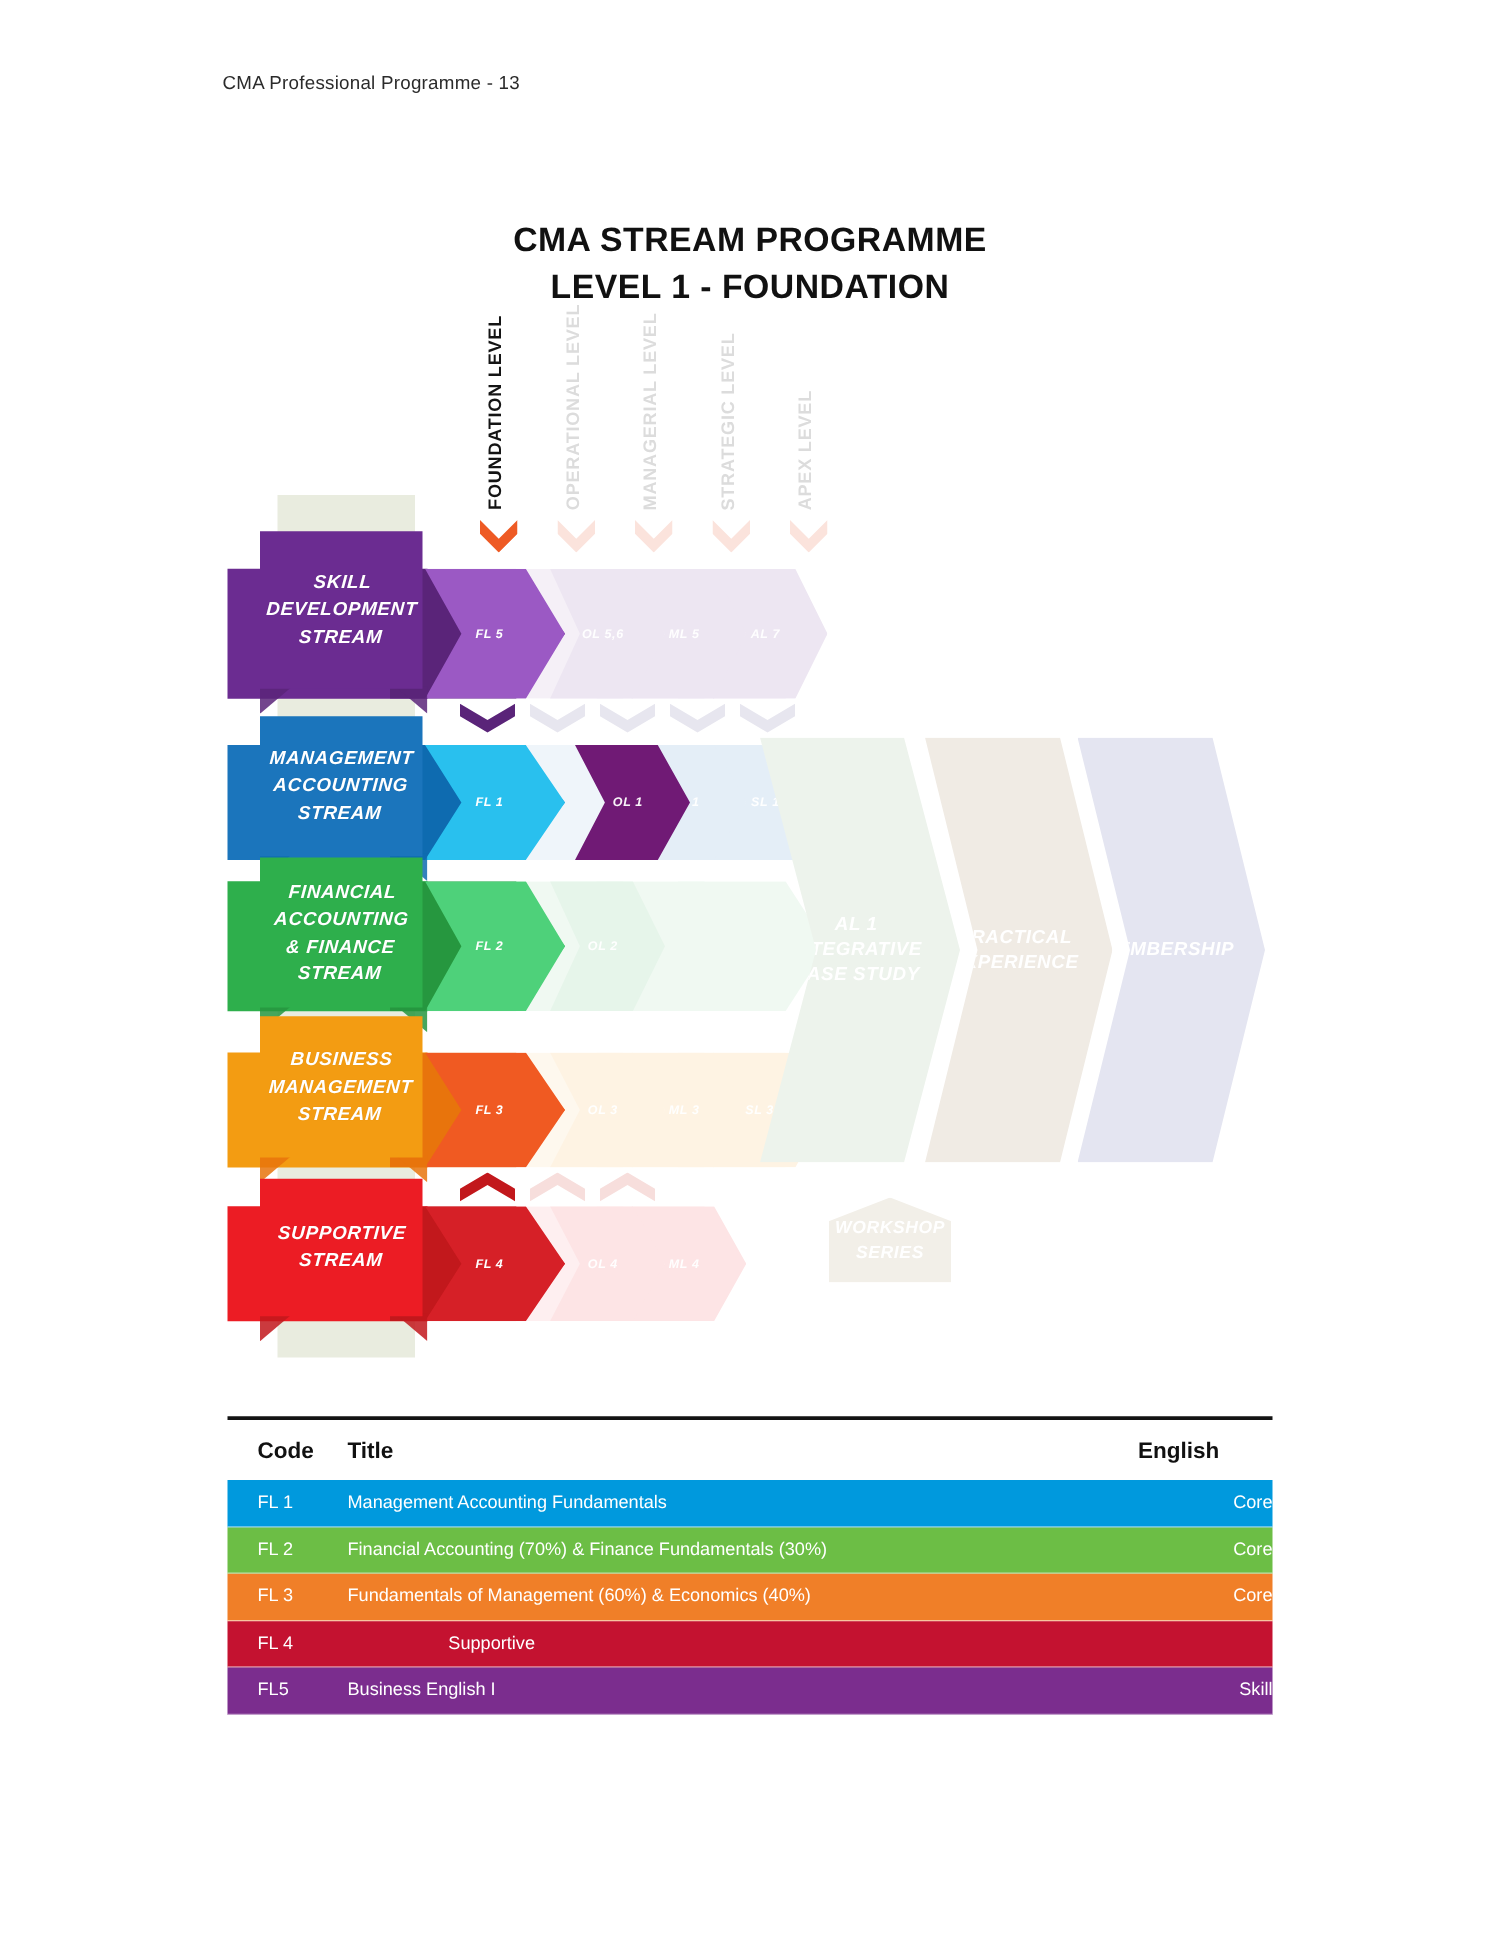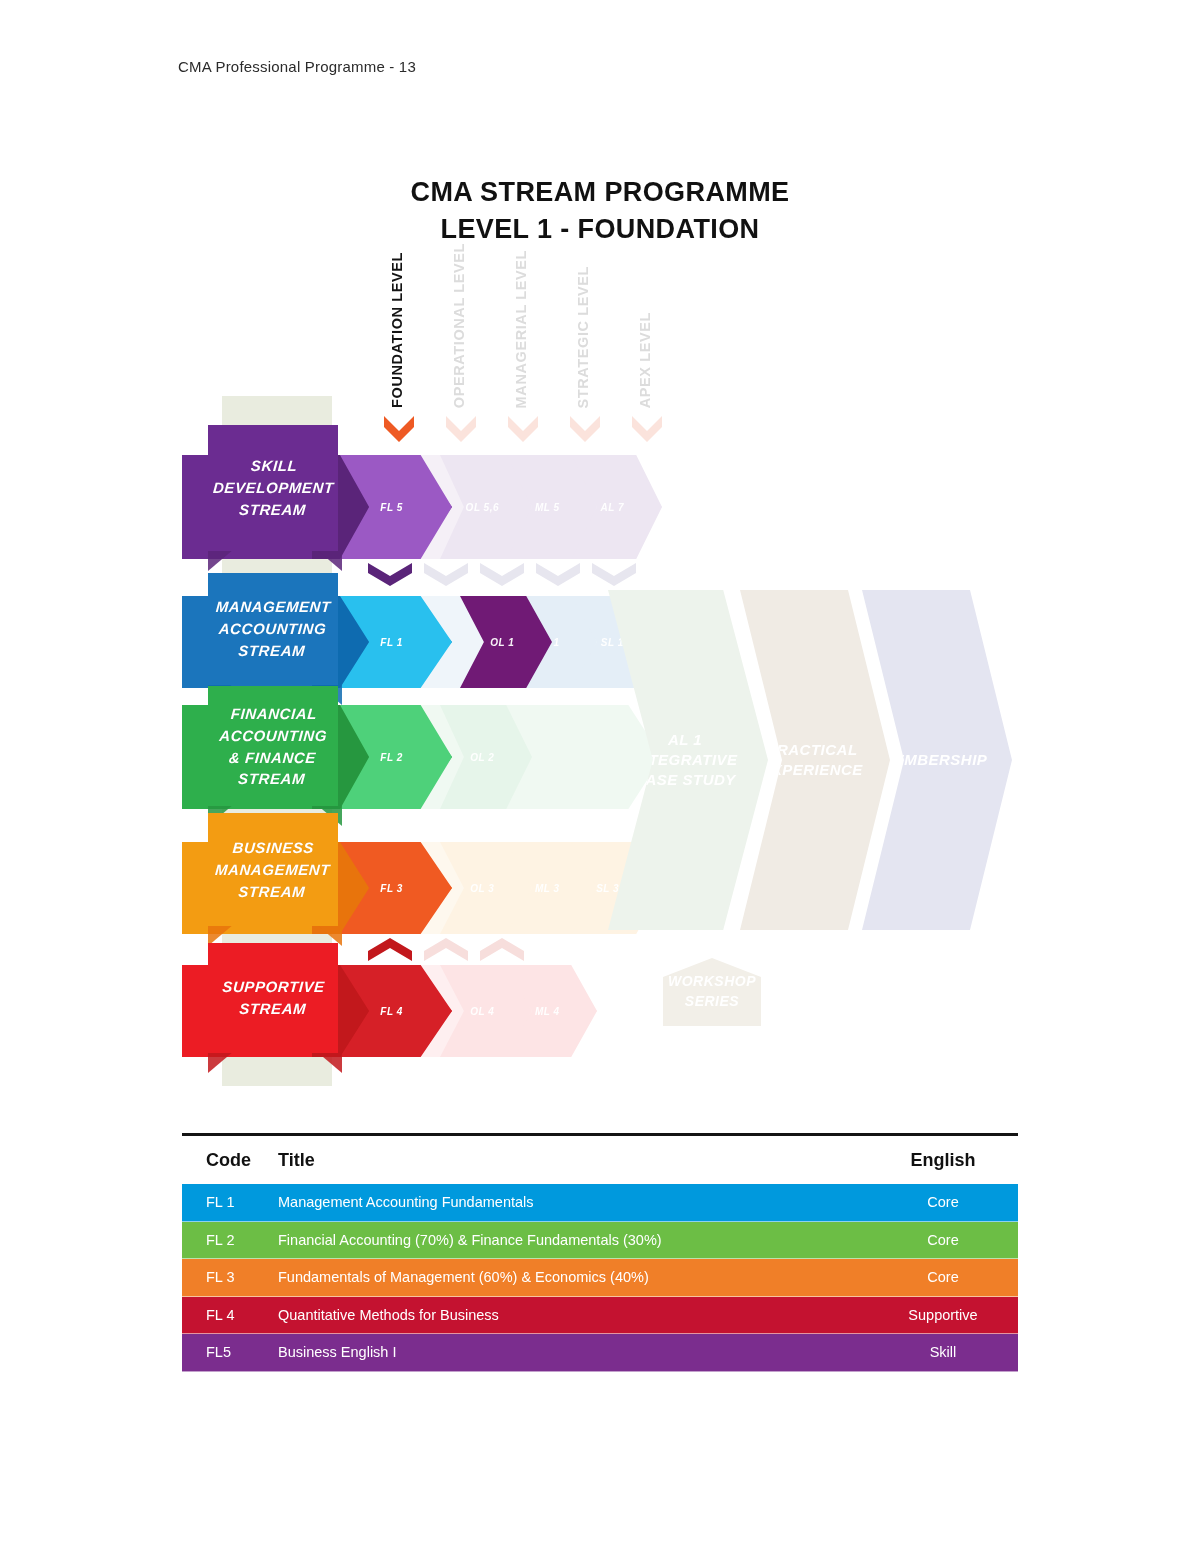--- a/index.html
+++ b/index.html
@@ -128,21 +128,21 @@
     display:flex;align-items:center;height:48px;
     font-size:18px;font-weight:bold;color:#111;
   }
   .t-row{
     display:flex;align-items:center;height:36.5px;
     font-size:14.5px;color:#ffffff;
     border-bottom:1px solid rgba(255,255,255,.55);
   }
   .c-code{width:96px;padding-left:24px;box-sizing:border-box;}
   .c-title{flex:1;}
-  .c-status{width:150px;text-align:center;}
+  .c-status{width:150px;text-align:right;}
   .t-head .c-status{text-align:center;}
 </style>
 </head>
 <body>
 
 <div class="page-header">CMA Professional Programme - 13</div>
 
 <div class="title-block">
   <div class="title-1">CMA STREAM PROGRAMME</div>
   <div class="title-2">LEVEL 1 - FOUNDATION</div>
@@ -425,21 +425,20 @@
         <div class="c-title">Financial Accounting (70%) &amp; Finance Fundamentals (30%)</div>
         <div class="c-status">Core</div>
       </div>
       <div class="t-row" style="background: rgb(240, 127, 40);">
         <div class="c-code">FL 3</div>
         <div class="c-title">Fundamentals of Management (60%) &amp; Economics (40%)</div>
         <div class="c-status">Core</div>
       </div>
       <div class="t-row" style="background: rgb(196, 18, 48);">
         <div class="c-code">FL 4</div>
-        <div class="c-title">Quantitative Methods for Business</div>
         <div class="c-status">Supportive</div>
       </div>
       <div class="t-row" style="background: rgb(123, 45, 142);">
         <div class="c-code">FL5</div>
         <div class="c-title">Business English I</div>
         <div class="c-status">Skill</div>
       </div>
     </div>
 </div>
 

